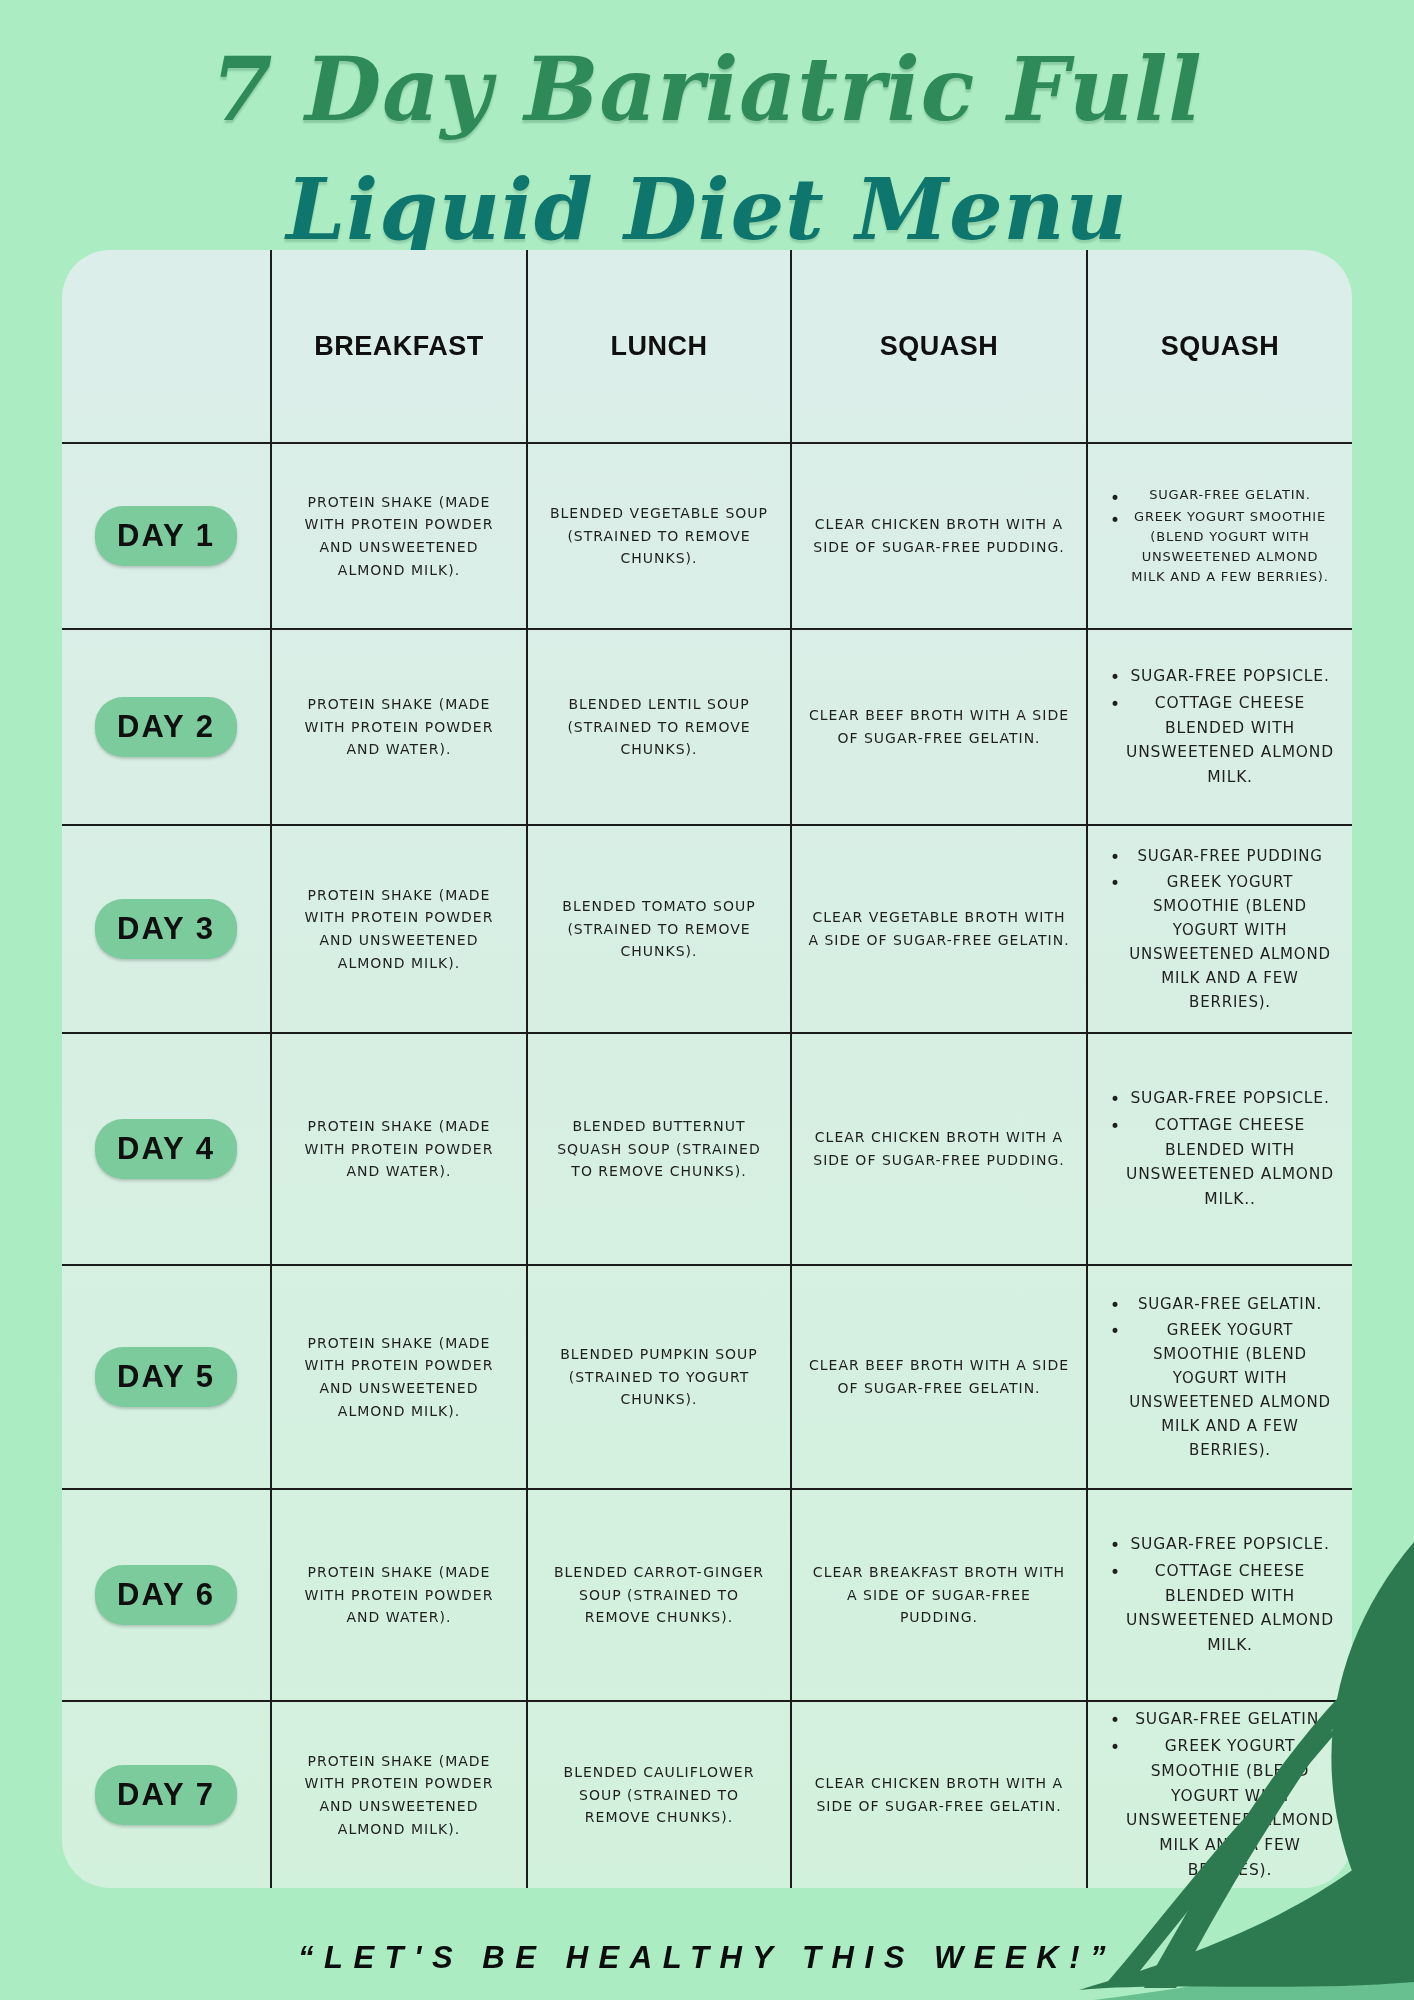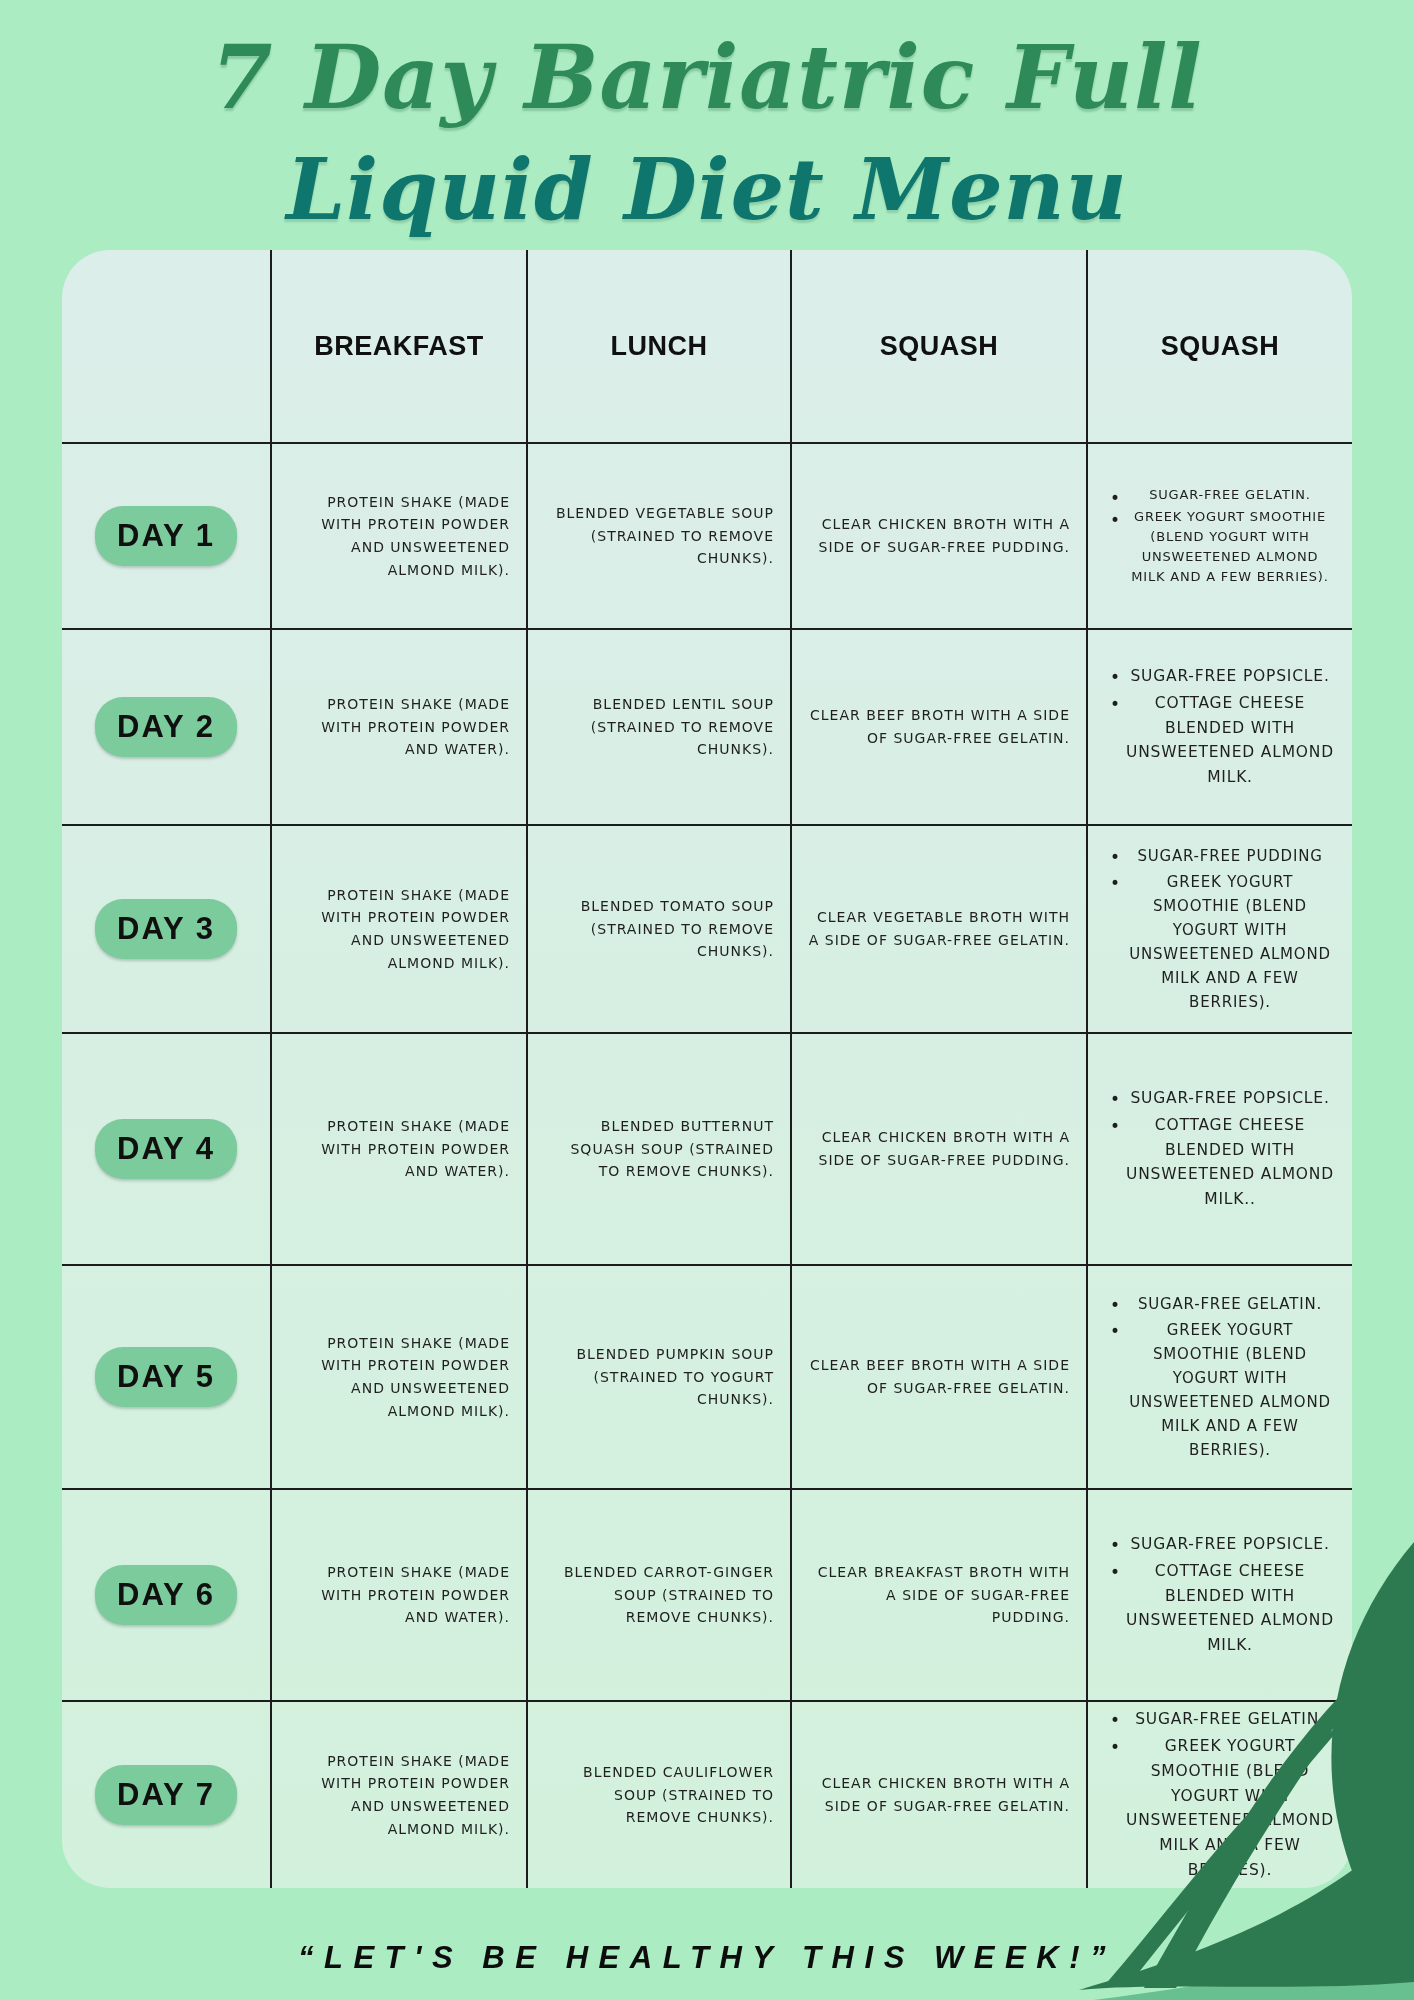--- a/index.html
+++ b/index.html
@@ -4,21 +4,21 @@
 <style>
   html,body{margin:0;padding:0;}
   body{
     width:1414px;height:2000px;position:relative;overflow:hidden;
     background:#abecc3;
     font-family:"DejaVu Sans",sans-serif;
   }
   
   .title-wrap{position:absolute;top:18px;left:0;width:100%;text-align:center;}
   .title-line1{
-    margin:4px;font-family:"DejaVu Serif",serif;font-style:italic;font-weight:700;
+    margin:16px;font-family:"DejaVu Serif",serif;font-style:italic;font-weight:700;
     font-size:88px;line-height:1.25;color:#2e8a58;
     text-shadow:0 3px 2px rgba(20,80,50,0.22);
     letter-spacing:1px;
   }
   .title-line2{
     margin:8px 0 0 0;font-family:"DejaVu Serif",serif;font-style:italic;font-weight:700;
     font-size:84px;line-height:1.2;color:#0f766e;
     text-shadow:0 3px 2px rgba(20,80,50,0.18);
     letter-spacing:1px;
   }
@@ -30,21 +30,21 @@
     display:grid;
     grid-template-columns:210px 256px 264px 296px 264px;
     grid-template-rows:192px 186px 196px 208px 232px 224px 212px 188px;
     z-index:1;
   }
   .cell{
     display:flex;align-items:center;justify-content:center;
     padding:6px 16px;box-sizing:border-box;
     color:#1f1f1f;text-align:center;
   }
-  .cell.v{border-right:2px solid #1c1c1c;text-align:right;}
+  .cell.v{border-right:2px solid #1c1c1c;}
   .cell.h{border-top:2px solid #1c1c1c;}
   .th{
     font-family:"Liberation Sans",sans-serif;font-weight:700;
     font-size:27px;letter-spacing:0.5px;color:#101010;
   }
   .meal{
     font-size:14px;letter-spacing:1px;line-height:1.62;
   }
   .day-badge{
     background:#7ccb9d;border-radius:28px;padding:12px 22px;

